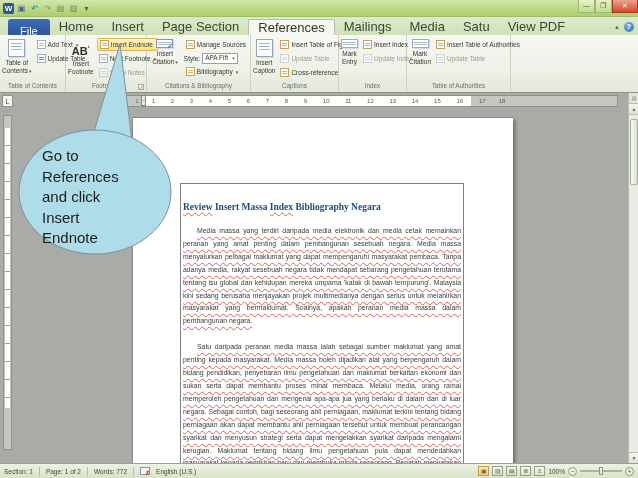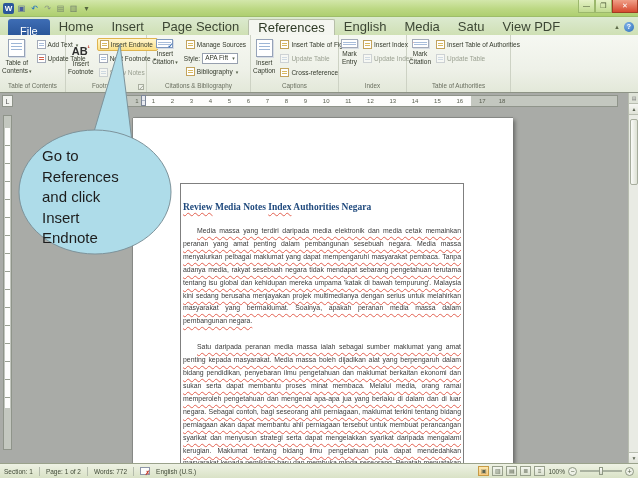--- a/index.html
+++ b/index.html
@@ -145,21 +145,21 @@
       <div class="winbtn close">✕</div>
     </div>
   </div>
 
   <div class="tabrow">
     <div class="file-tab">File</div>
     <div class="tab">Home</div>
     <div class="tab">Insert</div>
     <div class="tab">Page Section</div>
     <div class="tab active">References</div>
-    <div class="tab">English</div>
+    <div class="tab">Mailings</div>
     <div class="tab">Media</div>
     <div class="tab">Satu</div>
     <div class="tab">View PDF</div>
     <div class="tabrow-right">
       <span class="rib-min">▲</span>
       <span class="help-icon">?</span>
     </div>
   </div>
 
   <div class="ribbon">
@@ -341,21 +341,21 @@
       <div class="hr-seg hr-right">
           <span>17</span>
           <span>18</span>
         </div>
     </div>
     <div class="indent-marker"></div>
     <div class="v-ruler"></div>
 
     <div class="page">
       <div class="textbox">
-        <div class="doc-title"><span class="misspelled">Review</span><span> Media Notes </span><span class="misspelled">Index</span><span> Authorities Negara</span></div>
+        <div class="doc-title"><span class="misspelled">Review</span><span> Insert Massa </span><span class="misspelled">Index</span><span> Bibliography Negara</span></div>
         <div class="doc-body">
           <p>Media massa yang terdiri daripada media elektronik dan media cetak memainkan peranan yang amat penting dalam pembangunan sesebuah negara. Media massa menyalurkan pelbagai maklumat yang dapat mempengaruhi masyarakat pembaca. Tanpa adanya media, rakyat sesebuah negara tidak mendapat sebarang pengetahuan terutama tentang isu global dan kehidupan mereka umpama 'katak di bawah tempurung'. Malaysia kini sedang berusaha menjayakan projek multimedianya dengan serius untuk melahirkan masyarakat yang bermaklumat. Soalnya, apakah peranan media massa dalam pembangunan negara.</p>
           <p>Satu daripada peranan media massa ialah sebagai sumber maklumat yang amat penting kepada masyarakat. Media massa boleh dijadikan alat yang berpengaruh dalam bidang pendidikan, penyebaran ilmu pengetahuan dan maklumat berkaitan ekonomi dan sukan serta dapat membantu proses minat membaca. Melalui media, orang ramai memperoleh pengetahuan dan mengenai apa-apa jua yang berlaku di dalam dan di luar negara. Sebagai contoh, bagi seseorang ahli perniagaan, maklumat terkini tentang bidang perniagaan akan dapat membantu ahli perniagaan tersebut untuk membuat perancangan syarikat dan menyusun strategi serta dapat mengelakkan syarikat daripada mengalami kerugian. Maklumat tentang bidang ilmu pengetahuan pula dapat mendedahkan masyarakat kepada pemikiran baru dan membuka minda seseorang. Pepatah menyatakan 'membaca</p>
         </div>
       </div>
     </div>
 
     <div class="vscroll">
       <div class="sbtn ruler-toggle">▤</div>
       <div class="sbtn">▲</div>

